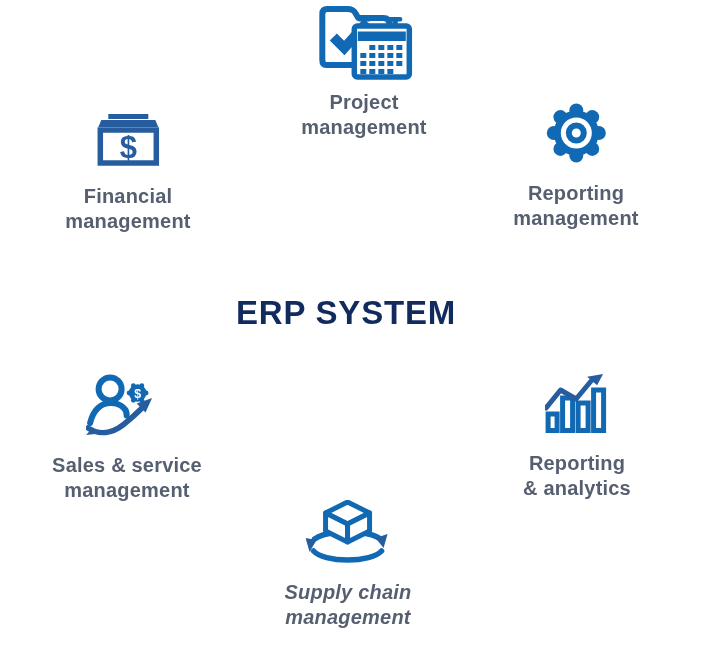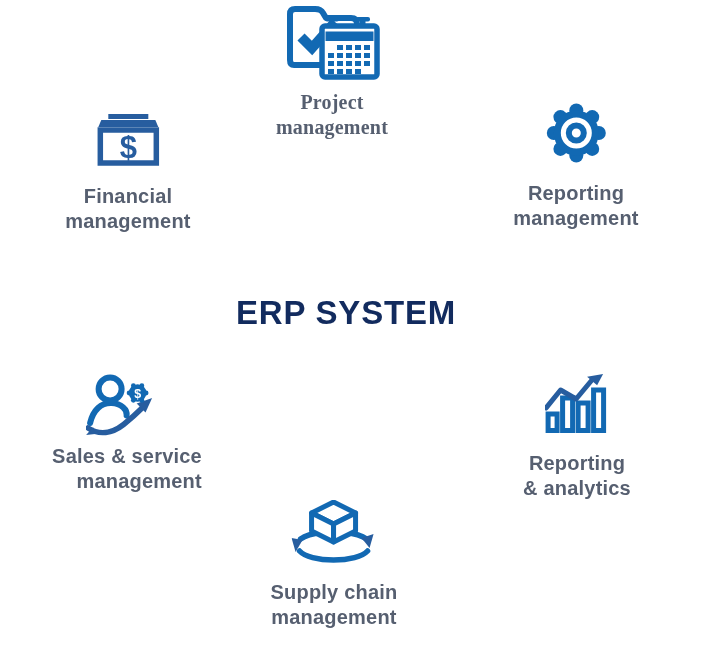--- a/index.html
+++ b/index.html
@@ -34,31 +34,31 @@
     top:294px;
     left:346px;
     transform:translateX(-50%);
     font-size:33px;
     font-weight:700;
     letter-spacing:0.8px;
     color: var(--title-navy, #122b5e);
     white-space:nowrap;
   }
   
-  #node-project    { left:332px; top:0px;font-family:Liberation Serif, serif; }
+  #node-project    { left:364px; top:0px; }
   #node-project .label    { margin-top:6px; }
   #node-operations { left:576px; top:98px; }
   #node-operations .label { margin-top:13px; }
   #node-financial  { left:128px; top:114px; }
   #node-financial .label  { margin-top:16px; }
   #node-sales      { left:127px; top:372px; }
-  #node-sales .label      { margin-top:8px;text-align:right; }
+  #node-sales .label      { margin-top:17px; }
   #node-reporting  { left:577px; top:371px; }
   #node-reporting .label  { margin-top:18px; }
-  #node-supply     { left:334px; top:500px; }
+  #node-supply     { left:348px; top:500px;font-style:italic; }
   #node-supply .label     { margin-top:14px; }
 
   
   .sb  { stroke: var(--icon-blue, #1269b3); fill:#ffffff; }
   .sbn { stroke: var(--icon-blue, #1269b3); fill:none; }
   .fb  { fill: var(--icon-blue, #1269b3); }
   .sd  { stroke: var(--icon-blue-dark, #275d9f); fill:#ffffff; }
   .sdn { stroke: var(--icon-blue-dark, #275d9f); fill:none; }
   .fd  { fill: var(--icon-blue-dark, #275d9f); }
   svg text { font-family:"Liberation Sans", sans-serif; font-weight:bold; }

